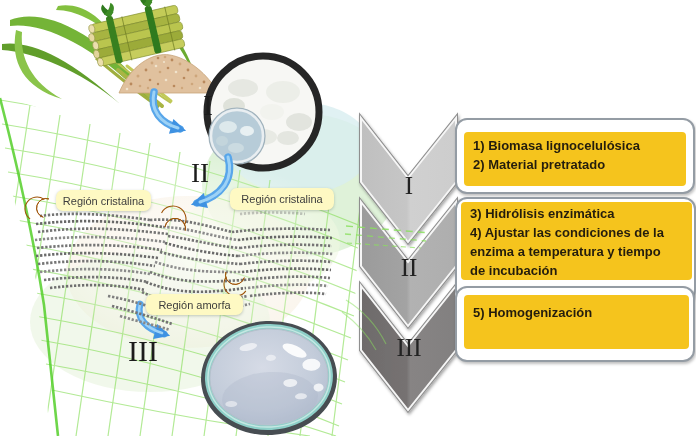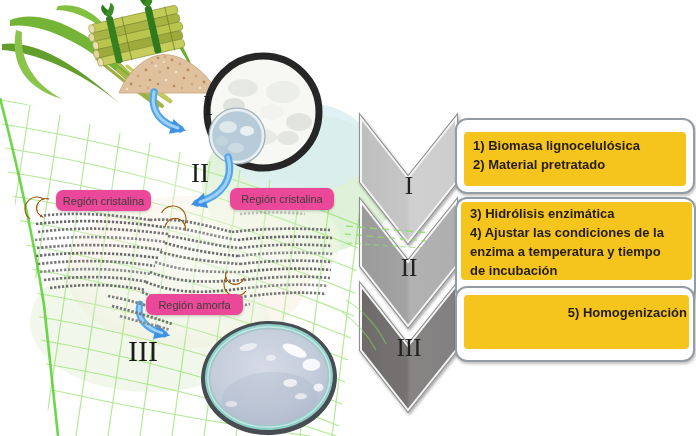--- a/index.html
+++ b/index.html
@@ -15,21 +15,21 @@
   }
   .n-stage1{left:194px;top:90px;width:28px;font-size:30px;}
   .n-stage2{left:184px;top:160px;width:32px;font-size:27px;}
   .n-stage3{left:122px;top:336px;width:42px;font-size:30px;}
   .n-chev{width:60px;font-size:25px;color:#222;}
   .n-chev1{left:379px;top:173px;}
   .n-chev2{left:379px;top:255px;}
   .n-chev3{left:379px;top:335px;}
   
   .pill{
-    position:absolute;background:#ec4899;border-radius:7px;
+    position:absolute;background:#fef9c3;border-radius:7px;
     box-shadow:0 1px 3px rgba(90,110,90,.35);
     color:#3d3d3d;text-align:center;font-size:11px;
     display:flex;align-items:center;justify-content:center;
   }
   .pill-cl{left:56px;top:190px;width:95px;height:21px;}
   .pill-cr{left:230px;top:188px;width:104px;height:22px;}
   .pill-am{left:138px;top:294px;width:97px;height:21px;margin-left:8px;}
   
   .card{
     position:absolute;background:#ffffff;border:2px solid #949ca4;
@@ -37,21 +37,21 @@
     box-sizing:border-box;
   }
   .card1{left:455px;top:118px;width:240px;height:76px;}
   .card2{left:455px;top:197px;width:241px;height:105px;}
   .card3{left:455px;top:286px;width:240px;height:76px;}
   .ybox{
     position:absolute;background:#F5C41D;border-radius:4px;
   }
   .ybox1{left:7px;top:12px;width:222px;height:54px;}
   .ybox2{left:4px;top:3px;width:231px;height:78px;}
-  .ybox3{left:7px;top:7px;width:225px;height:54px;text-align:right;}
+  .ybox3{left:7px;top:7px;width:225px;height:54px;}
   .ytext{
     position:absolute;left:9px;top:4px;right:2px;
     font-size:13px;font-weight:bold;color:#241d0d;line-height:19px;
     white-space:pre-line;letter-spacing:0px;
   }
   .ybox2 .ytext{top:2px;}
   .ybox3 .ytext{top:8px;}
 </style>
 </head>
 <body>

